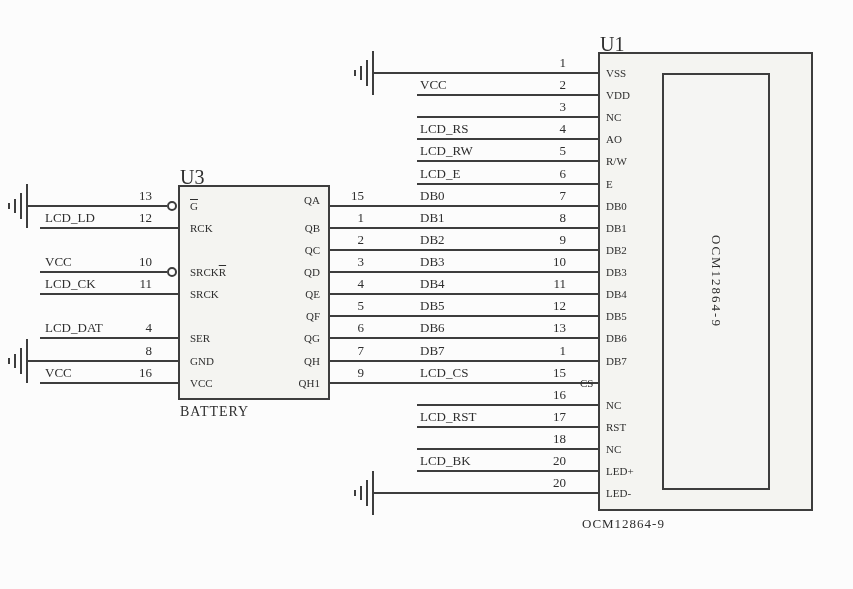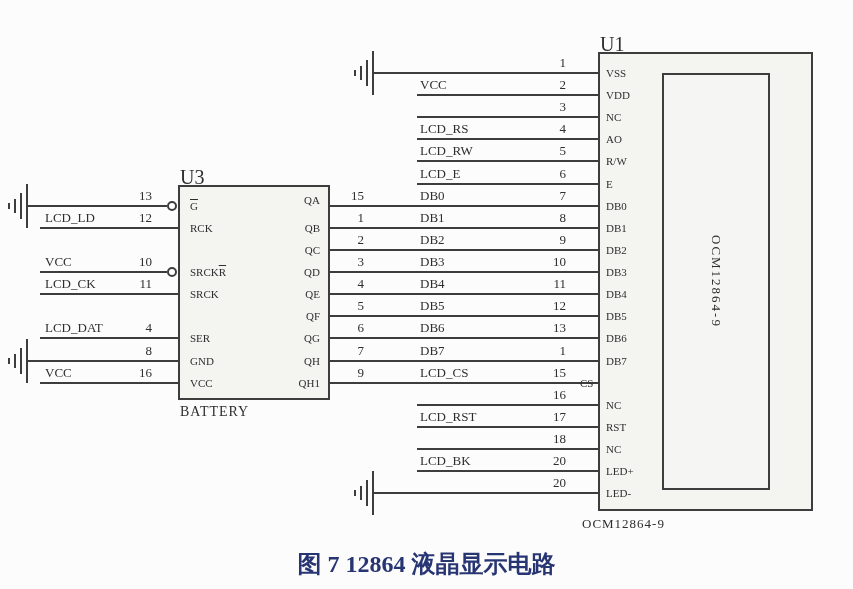--- a/index.html
+++ b/index.html
@@ -195,15 +195,14 @@
   <div class="net" style="left:420px;top:232px">DB2</div>
   <div class="net" style="left:420px;top:254px">DB3</div>
   <div class="net" style="left:420px;top:276px">DB4</div>
   <div class="net" style="left:420px;top:298px">DB5</div>
   <div class="net" style="left:420px;top:320px">DB6</div>
   <div class="net" style="left:420px;top:343px">DB7</div>
   <div class="net" style="left:420px;top:365px">LCD_CS</div>
   <div class="net" style="left:420px;top:409px">LCD_RST</div>
   <div class="net" style="left:420px;top:453px">LCD_BK</div>
 
-  <div class="caption">图 7  12864 液晶显示电路</div>
 
 </div>
 
 </body></html>

